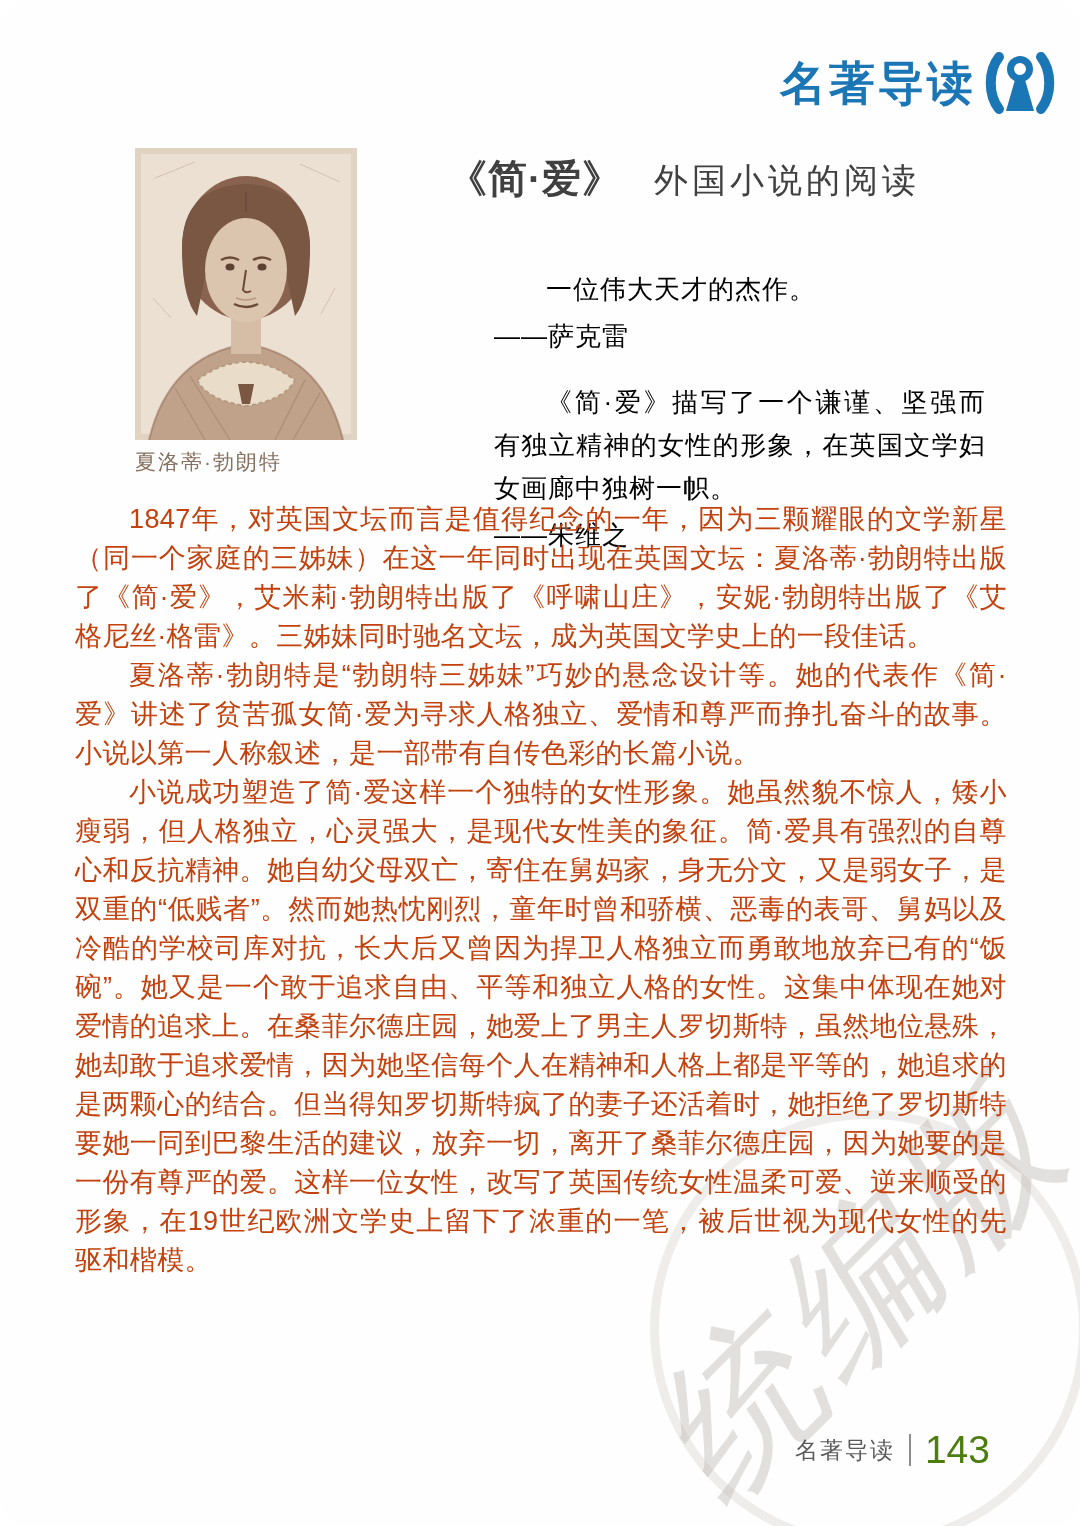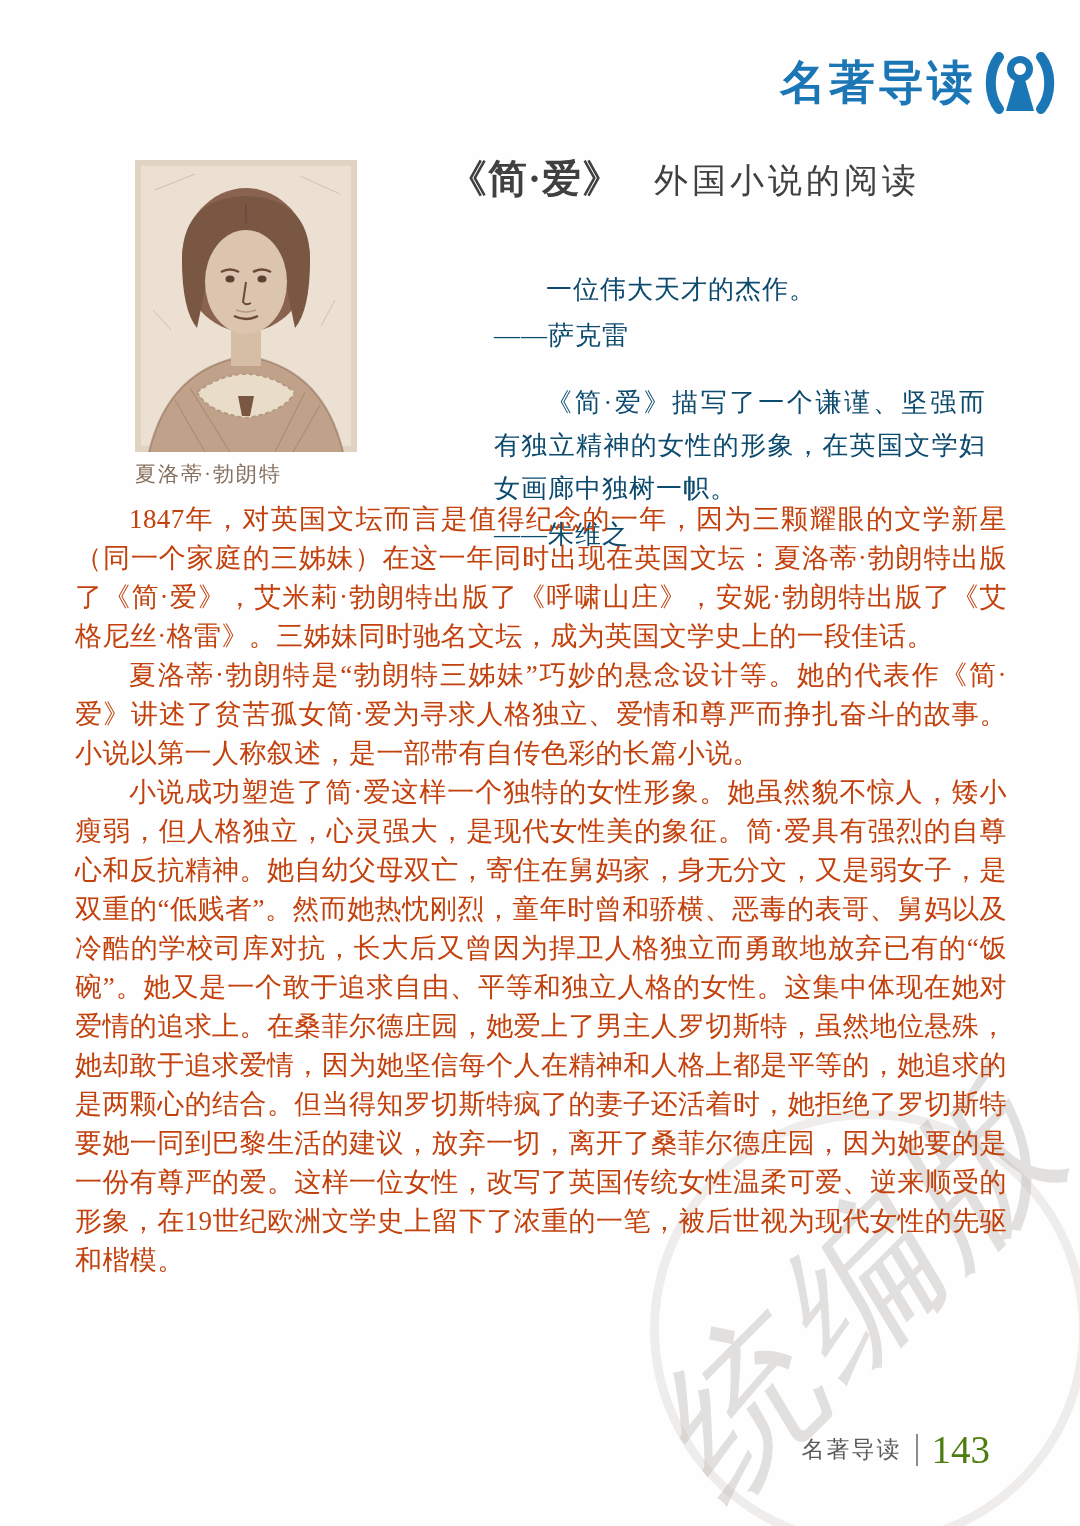--- a/index.html
+++ b/index.html
@@ -1,40 +1,40 @@
 <!DOCTYPE html>
 <html><head>
 <meta charset="utf-8">
 <style>
   html,body{margin:0;padding:0;background:#ffffff;}
   .page{
     position:relative;width:1080px;height:1526px;margin:0 auto;
     background:#fefefe;overflow:hidden;
-    font-family:Liberation Serif, serif;
+    font-family:Liberation Sans, sans-serif;
     color:#333;
     border-radius:27px;
   }
   
   .header{position:absolute;top:52px;right:24px;display:flex;align-items:center;gap:8px;}
   .header-title{
     font-size:46px;font-weight:bold;color:#1b76b5;letter-spacing:3px;line-height:1;
   }
   .header-icon{width:72px;height:62px;display:block;}
   
-  .portrait{position:absolute;left:135px;top:160px;width:222px;margin:0;}
+  .portrait{position:absolute;left:135px;top:148px;width:222px;margin:0;}
   .portrait-img{width:222px;height:292px;display:block;}
   .portrait-caption{
     margin-top:8px;font-size:21px;color:#86705f;letter-spacing:2px;
   }
   
   .right-col{position:absolute;left:430px;top:152px;width:556px;}
   .title{margin:0 0 62px 18px;white-space:nowrap;color:#404040;}
   .title .book{font-size:39px;font-weight:bold;letter-spacing:1px;}
   .title .subtitle{font-size:34px;font-weight:normal;letter-spacing:4px;margin-left:32px;}
-  .quote{margin-left:64px;width:492px;color:#0c4a6e;}
+  .quote{margin-left:64px;width:492px;color:#000000;}
   .quote p{margin:0;}
   .q-text{font-size:26px;line-height:43px;text-indent:2em;text-align:justify;letter-spacing:1px;}
   .q-attr{font-size:26px;line-height:34px;text-align:left;margin-top:8px !important;letter-spacing:1px;}
   .quote + .quote{margin-top:28px;}
   
   .body-text{position:absolute;left:75px;top:500px;width:932px;}
   .body-text p{
     margin:0;font-size:27px;line-height:39px;color:#c2410c;
     text-align:justify;text-indent:2em;letter-spacing:0.4px;
   }

